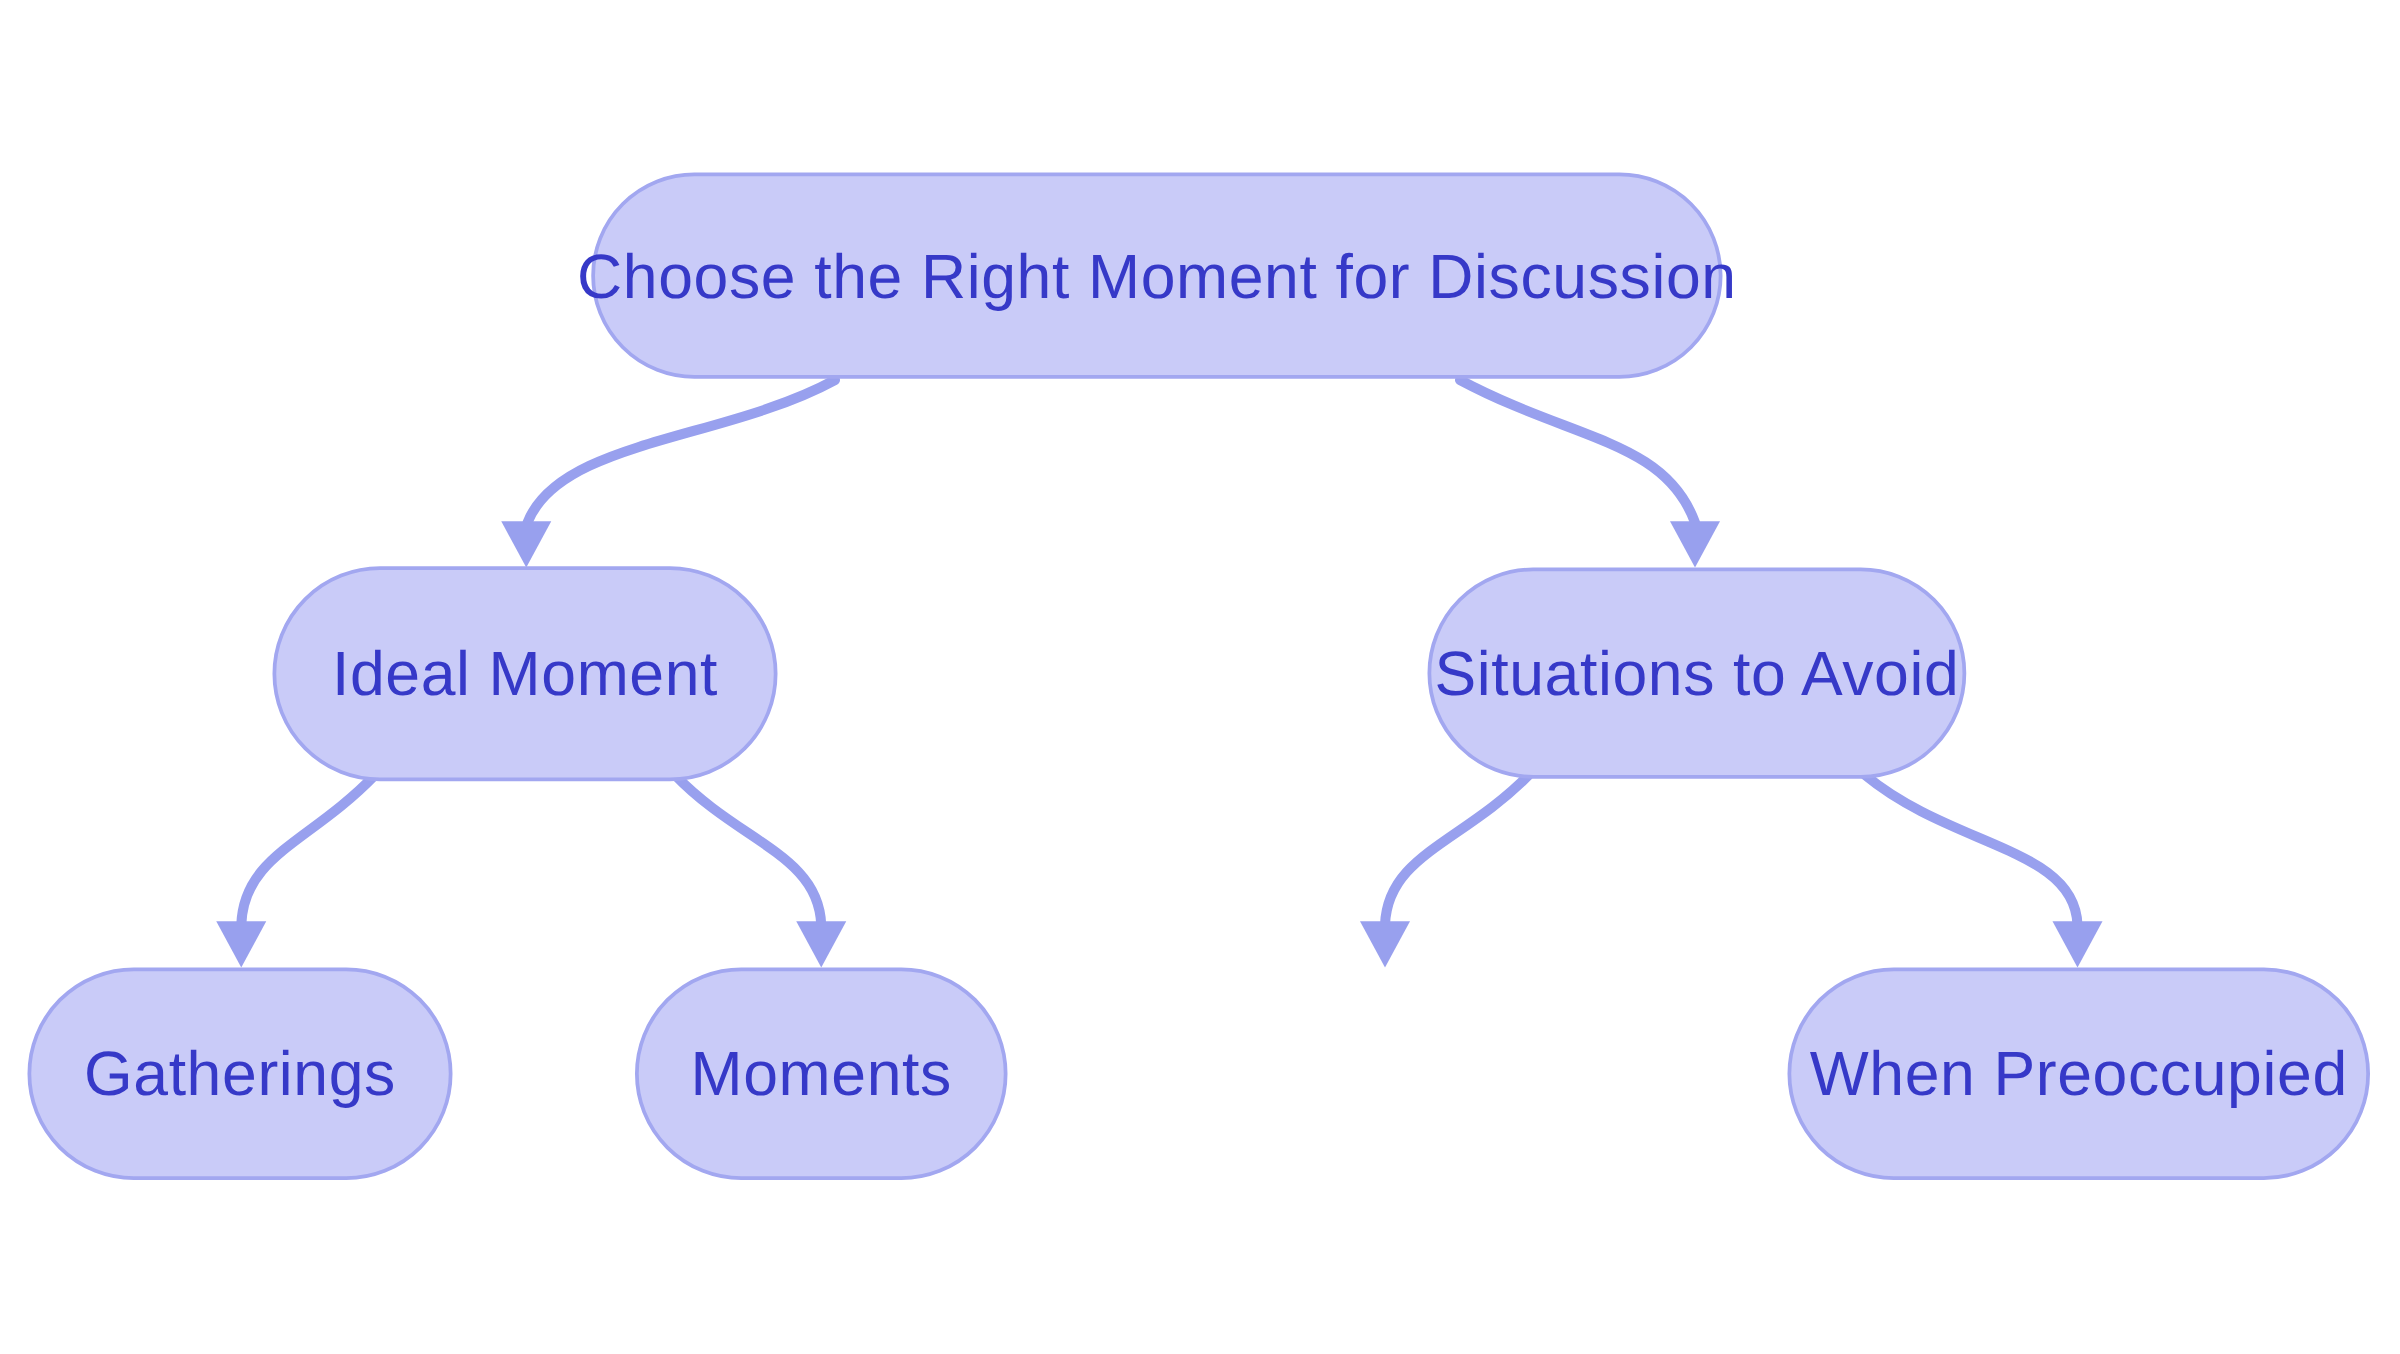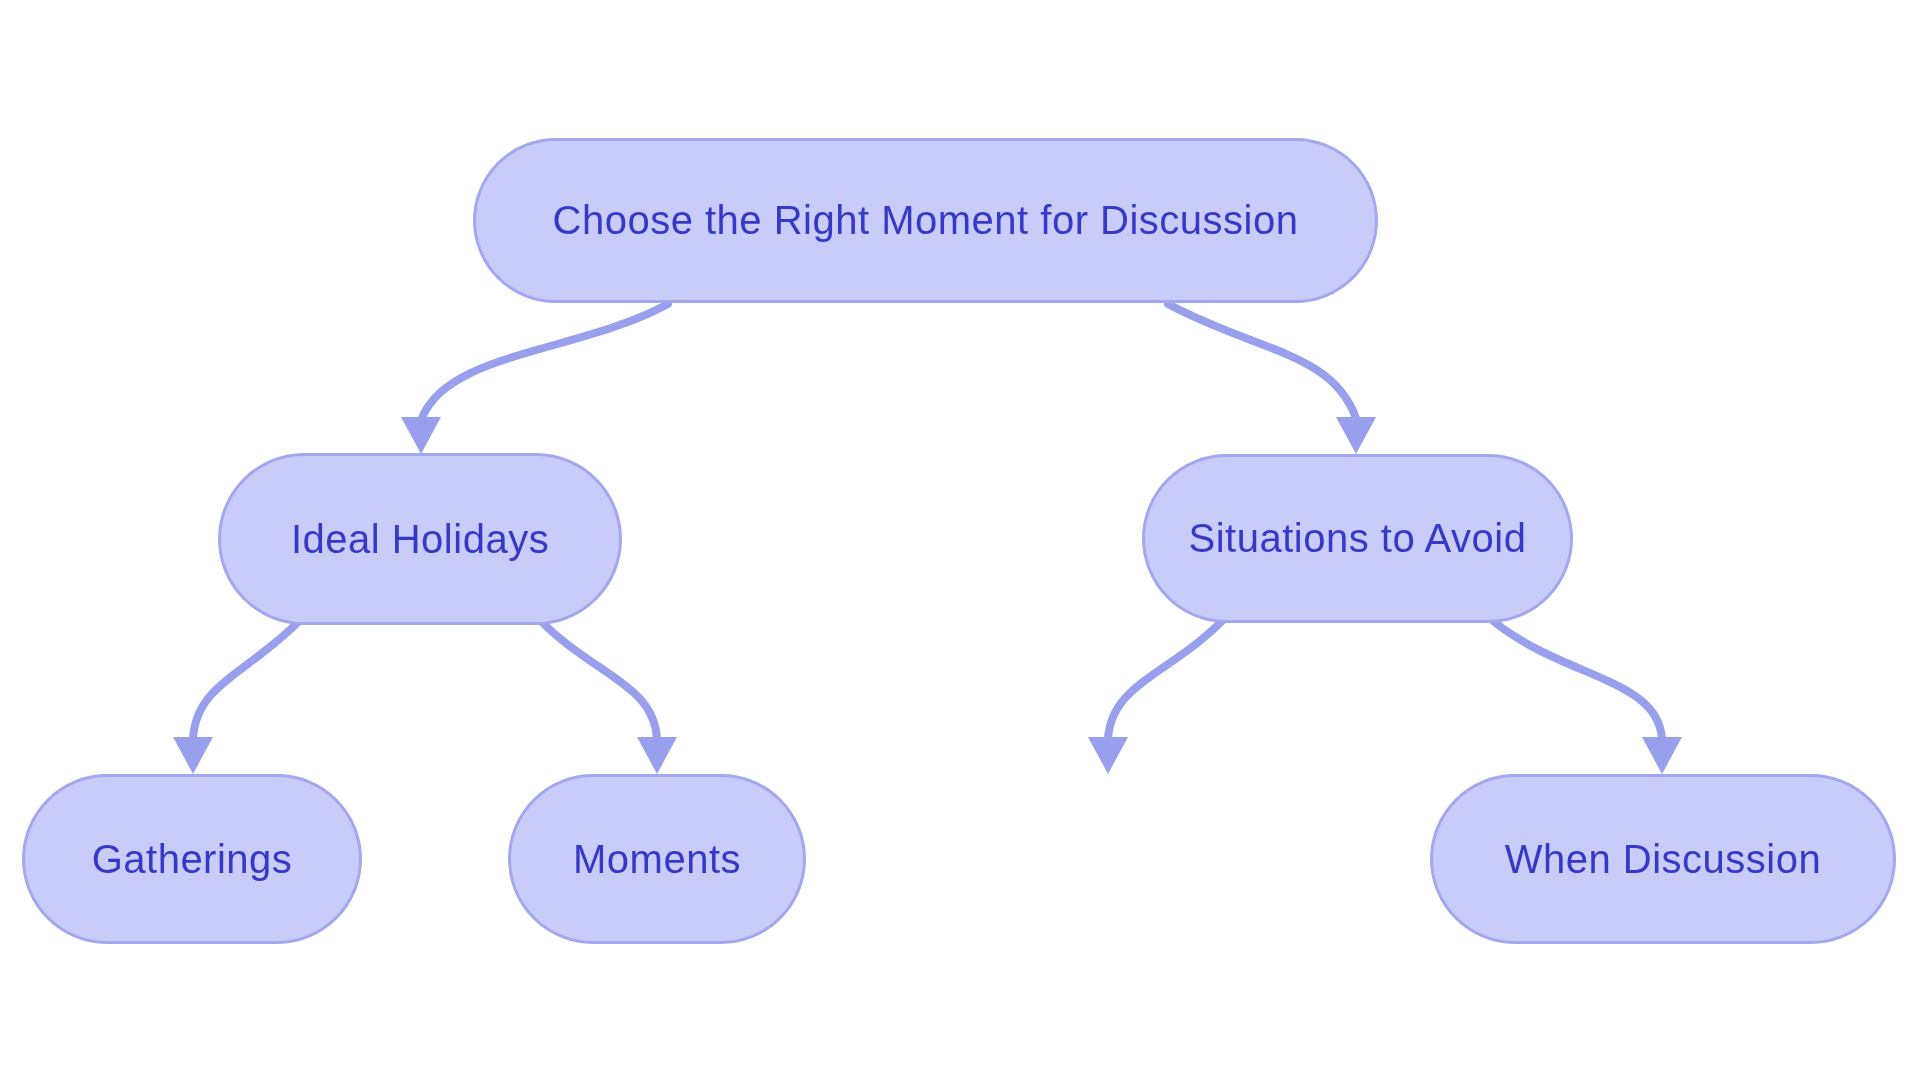--- a/index.html
+++ b/index.html
@@ -32,21 +32,21 @@
     fill: var(--arrow, #98a0ee);
     stroke: none;
   }
   .node {
     position: absolute;
     box-sizing: border-box;
     background: var(--node-fill, #c9cbf8);
     border: 3px solid var(--node-border, #a2a7f0);
     border-radius: 86px;
     color: var(--text, #3639c8);
-    font-size: 40px;
+    font-size: 50px;
     letter-spacing: 0.5px;
     display: flex;
     align-items: center;
     justify-content: center;
     text-align: center;
     white-space: nowrap;
   }
   .node-root        { left: 473px;  top: 138px; width: 905px; height: 165px; }
   .node-ideal       { left: 218px;  top: 453px; width: 404px; height: 172px; }
   .node-avoid       { left: 1142px; top: 454px; width: 431px; height: 169px; }
@@ -76,24 +76,24 @@
 
     <path class="edge-line" d="M 1223 620 C 1170 674, 1110 684, 1108 740"></path>
     <polygon class="edge-head" points="1088,737 1128,737 1108,774"></polygon>
 
     <path class="edge-line" d="M 1492 620 C 1562 678, 1660 678, 1662 740"></path>
     <polygon class="edge-head" points="1642,737 1682,737 1662,774"></polygon>
   </svg>
 
   <div class="node node-root">Choose the Right Moment for Discussion</div>
 
-  <div class="node node-ideal">Ideal Holidays</div>
+  <div class="node node-ideal">Ideal Moment</div>
 
   <div class="node node-avoid">Situations to Avoid</div>
 
   <div class="node node-gatherings">Gatherings</div>
 
   <div class="node node-holidays">Moments</div>
 
 
-  <div class="node node-preoccupied">When Discussion</div>
+  <div class="node node-preoccupied">When Preoccupied</div>
 
 </div>
 
 </body></html>

